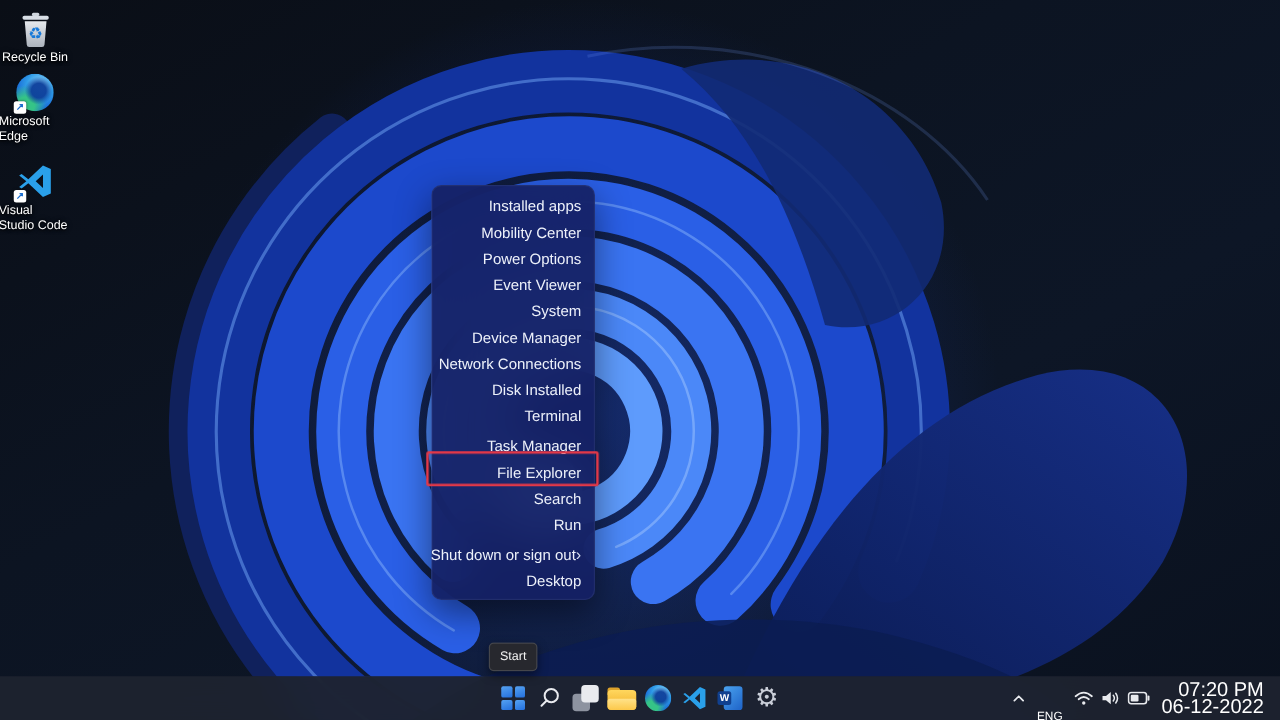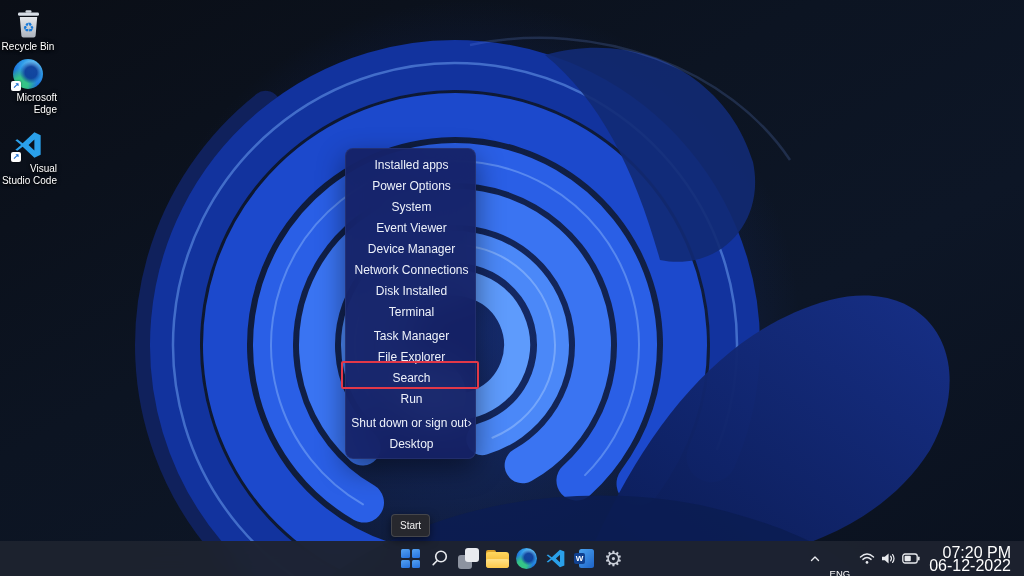--- a/index.html
+++ b/index.html
@@ -8,39 +8,39 @@
 
   
   #wallpaper { position:absolute; inset:0; z-index:0; }
 
   
   .desktop-icon { position:absolute; left:-1px; width:58px; display:flex; flex-direction:column; align-items:center; gap:2px; z-index:2; cursor:default; }
   .di-rb  { top:7px; }
   .di-edge{ top:58px; }
   .di-vsc { top:129px; }
   .di-iconwrap { position:relative; width:32px; height:32px; display:flex; align-items:center; justify-content:center; }
-  .di-label { font-size:10px; color:#ffffff; text-align:right; line-height:11.5px;
+  .di-label { font-size:10px; color:#ffffff; text-align:left; line-height:11.5px;
               text-shadow:0 1px 2px rgba(0,0,0,.95), 0 0 4px rgba(0,0,0,.8); }
   .shortcut-badge { position:absolute; left:-1px; bottom:-1px; width:10px; height:10px; background:#ffffff;
                     border-radius:2px; display:flex; align-items:center; justify-content:center;
                     font-size:8px; font-weight:bold; color:#1d6fd0; line-height:1; box-shadow:0 0 2px rgba(0,0,0,.6); }
   .edge-ball { border-radius:50%;
     background:
       radial-gradient(circle at 60% 45%, rgba(13,63,155,.95) 0 24%, rgba(13,63,155,0) 46%),
       radial-gradient(circle at 26% 84%, #35c487 0 20%, rgba(53,196,135,0) 48%),
       radial-gradient(circle at 64% 30%, #7cc9f7 0 12%, #2f9ce8 38%, #1b6fd8 64%, #16409e 100%); }
   .edge-30 { width:30px; height:30px; }
   .edge-21 { width:21px; height:21px; }
 
   
   .winx-menu { position:absolute; left:345px; top:148px; width:131px; z-index:6;
     background:rgba(20,32,100,0.93); backdrop-filter:blur(18px); -webkit-backdrop-filter:blur(18px);
     border-radius:8px; border:1px solid rgba(255,255,255,0.06);
     padding:5px 0 4px; box-shadow:0 10px 28px rgba(0,0,0,0.45); }
-  .menu-item { height:21px; display:flex; align-items:center; justify-content:center;
+  .menu-item { height:21px; display:flex; align-items:center; justify-content:flex-end;
     padding:0 10px 0 12px; font-size:12px; color:#edf1fa; white-space:nowrap; cursor:default; }
   .menu-gap { height:3px; }
   .mi-chevron { font-size:13px; color:#d7def0; line-height:1; }
 
   .annotation-box { position:absolute; left:341px; top:361px; width:138px; height:28px;
     border:2px solid #e23848; border-radius:2px; z-index:7; }
 
   .start-tooltip { position:absolute; left:391px; top:514px; z-index:12;
     background:#27282e; border:1px solid rgba(255,255,255,0.14); border-radius:4px;
     color:#f2f2f2; font-size:10px; padding:5px 8px; box-shadow:0 3px 8px rgba(0,0,0,0.5); }
@@ -157,29 +157,33 @@
     </div>
     <div class="di-label">Visual Studio Code</div>
   </div>
 
   <div class="winx-menu">
       <div class="menu-item">
       <span class="mi-label">Installed apps</span>
 
     </div>
       <div class="menu-item">
+      <span class="mi-label">Mobility Center</span>
+
+    </div>
+      <div class="menu-item">
       <span class="mi-label">Power Options</span>
 
     </div>
       <div class="menu-item">
+      <span class="mi-label">Event Viewer</span>
+
+    </div>
+      <div class="menu-item">
       <span class="mi-label">System</span>
-
-    </div>
-      <div class="menu-item">
-      <span class="mi-label">Event Viewer</span>
 
     </div>
       <div class="menu-item">
       <span class="mi-label">Device Manager</span>
 
     </div>
       <div class="menu-item">
       <span class="mi-label">Network Connections</span>
 
     </div>

